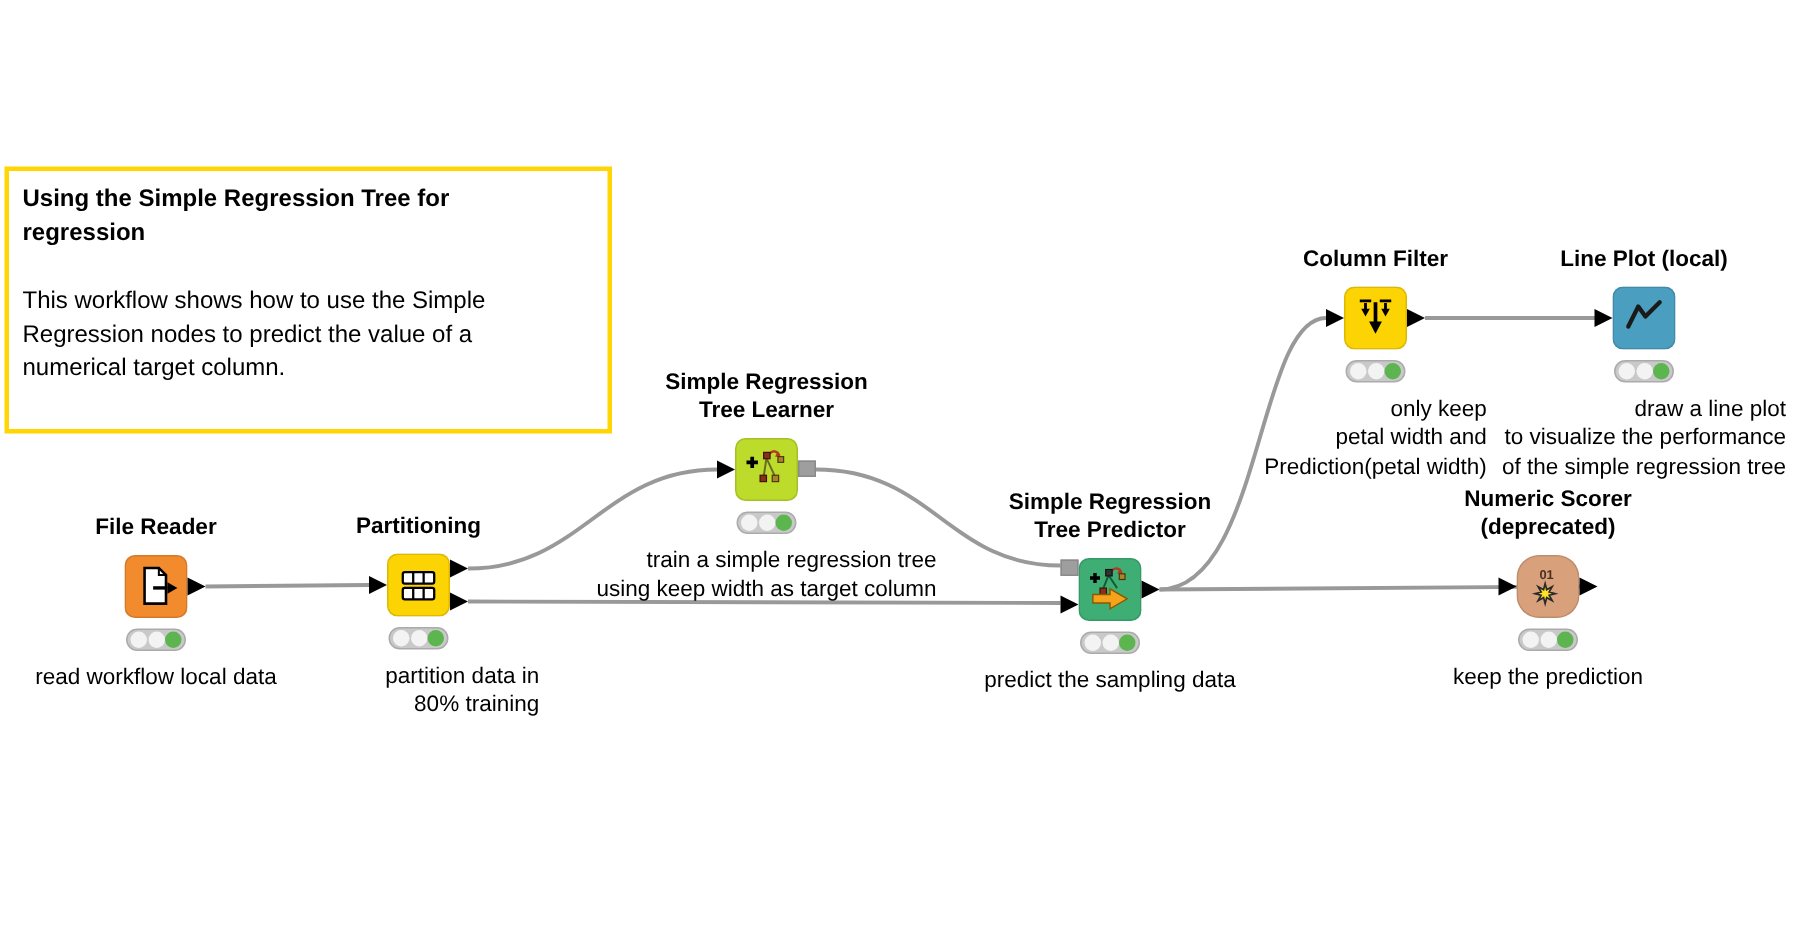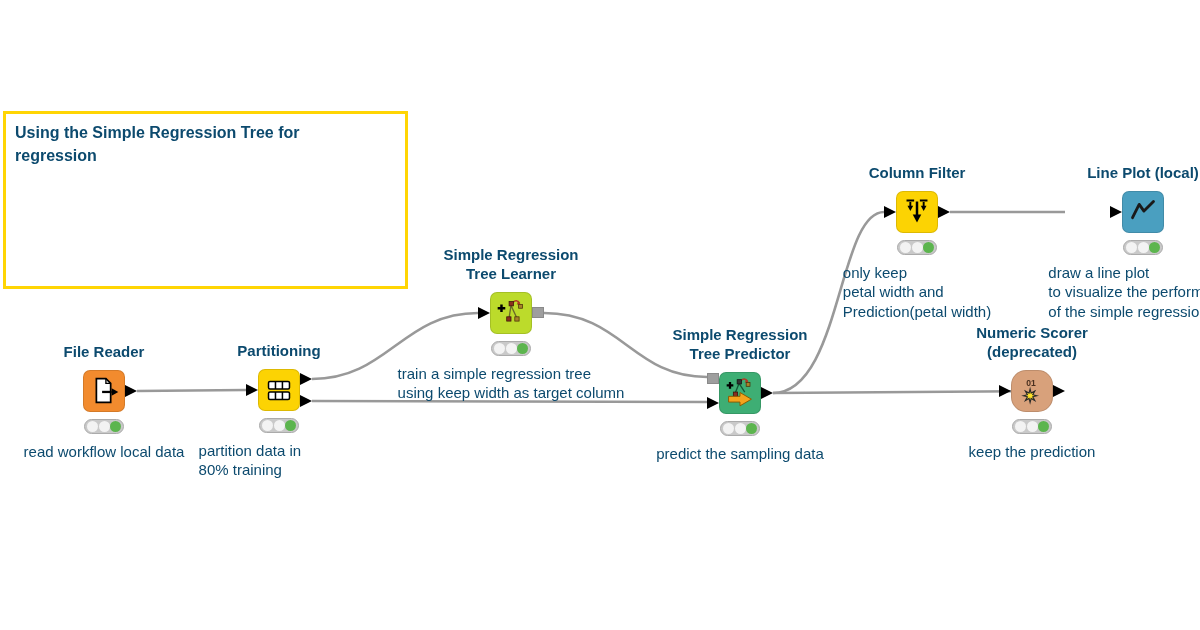--- a/index.html
+++ b/index.html
@@ -1,35 +1,35 @@
 <!DOCTYPE html>
 <html><head>
 <meta charset="utf-8">
 <style>
   html,body{margin:0;padding:0;background:#fff;}
   #canvas{position:relative;width:1200px;height:480px;background:#ffffff;overflow:hidden;
-          font-family:"Liberation Sans",sans-serif;color:#0c4a6e;}
+          font-family:"Liberation Sans",sans-serif;color:#000000;}
   #edge-layer{position:absolute;left:0;top:0;width:1200px;height:630px;}
   #edge-layer path{fill:none;stroke:#999;stroke-width:2.6px;}
 
   
   .annotation{position:absolute;left:3px;top:111px;width:405px;height:178px;
               box-sizing:border-box;border:3px solid #ffd503;background:#fff;padding:7px 9px;}
   .ann-title{font-size:16px;font-weight:700;line-height:23px;white-space:pre-line;}
   .ann-body{font-size:16px;line-height:22.5px;white-space:pre-line;margin-top:23px;}
 
   
   .node{position:absolute;width:42px;height:42px;}
   .node-box{position:absolute;left:0;top:0;width:42px;height:42px;border-radius:7px;
             border:1px solid rgba(0,0,0,.12);box-sizing:border-box;display:flex;
             align-items:center;justify-content:center;}
   .nlabel{position:absolute;bottom:calc(100% + 9px);left:50%;transform:translateX(-50%);
           font-size:15px;font-weight:700;line-height:19px;white-space:pre;text-align:center;}
   .ncaption{position:absolute;top:calc(100% + 30px);left:50%;transform:translateX(-50%);
-            font-size:15px;line-height:19.3px;white-space:pre;text-align:left;}
+            font-size:15px;line-height:19.3px;white-space:pre;text-align:right;}
   .tlight{position:absolute;top:calc(100% + 7px);left:50%;transform:translateX(-50%);
           width:40px;height:15px;background:#c9c9c9;border:1px solid #ababab;border-radius:8px;
           box-sizing:border-box;display:flex;align-items:center;justify-content:space-between;
           padding:0 2px;}
   .dot{width:11px;height:11px;border-radius:50%;background:#f3f3f3;}
   .port-in,.port-out{position:absolute;width:0;height:0;
           border-top:6.5px solid transparent;border-bottom:6.5px solid transparent;
           border-left:12px solid #000;}
   .port-in{left:-12px;}
   .port-out{left:42px;}
@@ -47,20 +47,23 @@
     <path d="M544 313 C622 313 632 377 707 377" style="stroke: rgb(153, 153, 153);"></path>
     <path d="M312 401 L707 402" style="stroke: rgb(153, 153, 153);"></path>
     <path d="M773 393 C841 393 838 212 884 212" style="stroke: rgb(153, 153, 153);"></path>
     <path d="M950 212 L1065 212" style="stroke: rgb(153, 153, 153);"></path>
     <path d="M773 393 L1056 391" style="stroke: rgb(153, 153, 153);"></path>
   </svg>
 
   <div class="annotation">
     <div class="ann-title">Using the Simple Regression Tree for
 regression</div>
+    <div class="ann-body">This workflow shows how to use the Simple
+Regression nodes to predict the value of a
+numerical target column.</div>
   </div>
 
   <div class="node" style="left:83px;top:370px;">
     <div class="nlabel">File Reader</div>
     <div class="node-box" style="background-color: rgb(242, 139, 46);">
       <svg class="nicon" width="42" height="42" viewBox="0 0 42 42">
         <path d="M13 8 H23 L28 13 V33 H13 Z" fill="#ffffff" stroke="#000" stroke-width="1.8"></path>
         <path d="M23 8 V13 H28" fill="none" stroke="#000" stroke-width="1.4"></path>
         <path d="M19 22 H29" stroke="#000" stroke-width="2.4"></path>
         <path d="M29 18 L36 22 L29 26 Z" fill="#000"></path>
@@ -168,21 +171,21 @@
     <div class="tlight">
       <span class="dot"></span>
       <span class="dot"></span>
       <span class="dot on" style="background-color: rgb(92, 181, 78);"></span>
     </div>
     <div class="ncaption">only keep
 petal width and
 Prediction(petal width)</div>
   </div>
 
-  <div class="node" style="left:1122px;top:191px;">
+  <div class="node" style="left:1075px;top:191px;">
     <div class="nlabel">Line Plot (local)</div>
     <div class="node-box" style="background-color: rgb(74, 159, 192);">
       <svg class="nicon" width="42" height="42" viewBox="0 0 42 42">
         <polyline points="10,27 17,13 22,20 32,10" fill="none" stroke="#1a1a1a" stroke-width="3" stroke-linecap="round" stroke-linejoin="round"></polyline>
       </svg>
     </div>
     <span class="port-in" style="top:14.5px;"></span>
     <div class="tlight">
       <span class="dot"></span>
       <span class="dot"></span>

